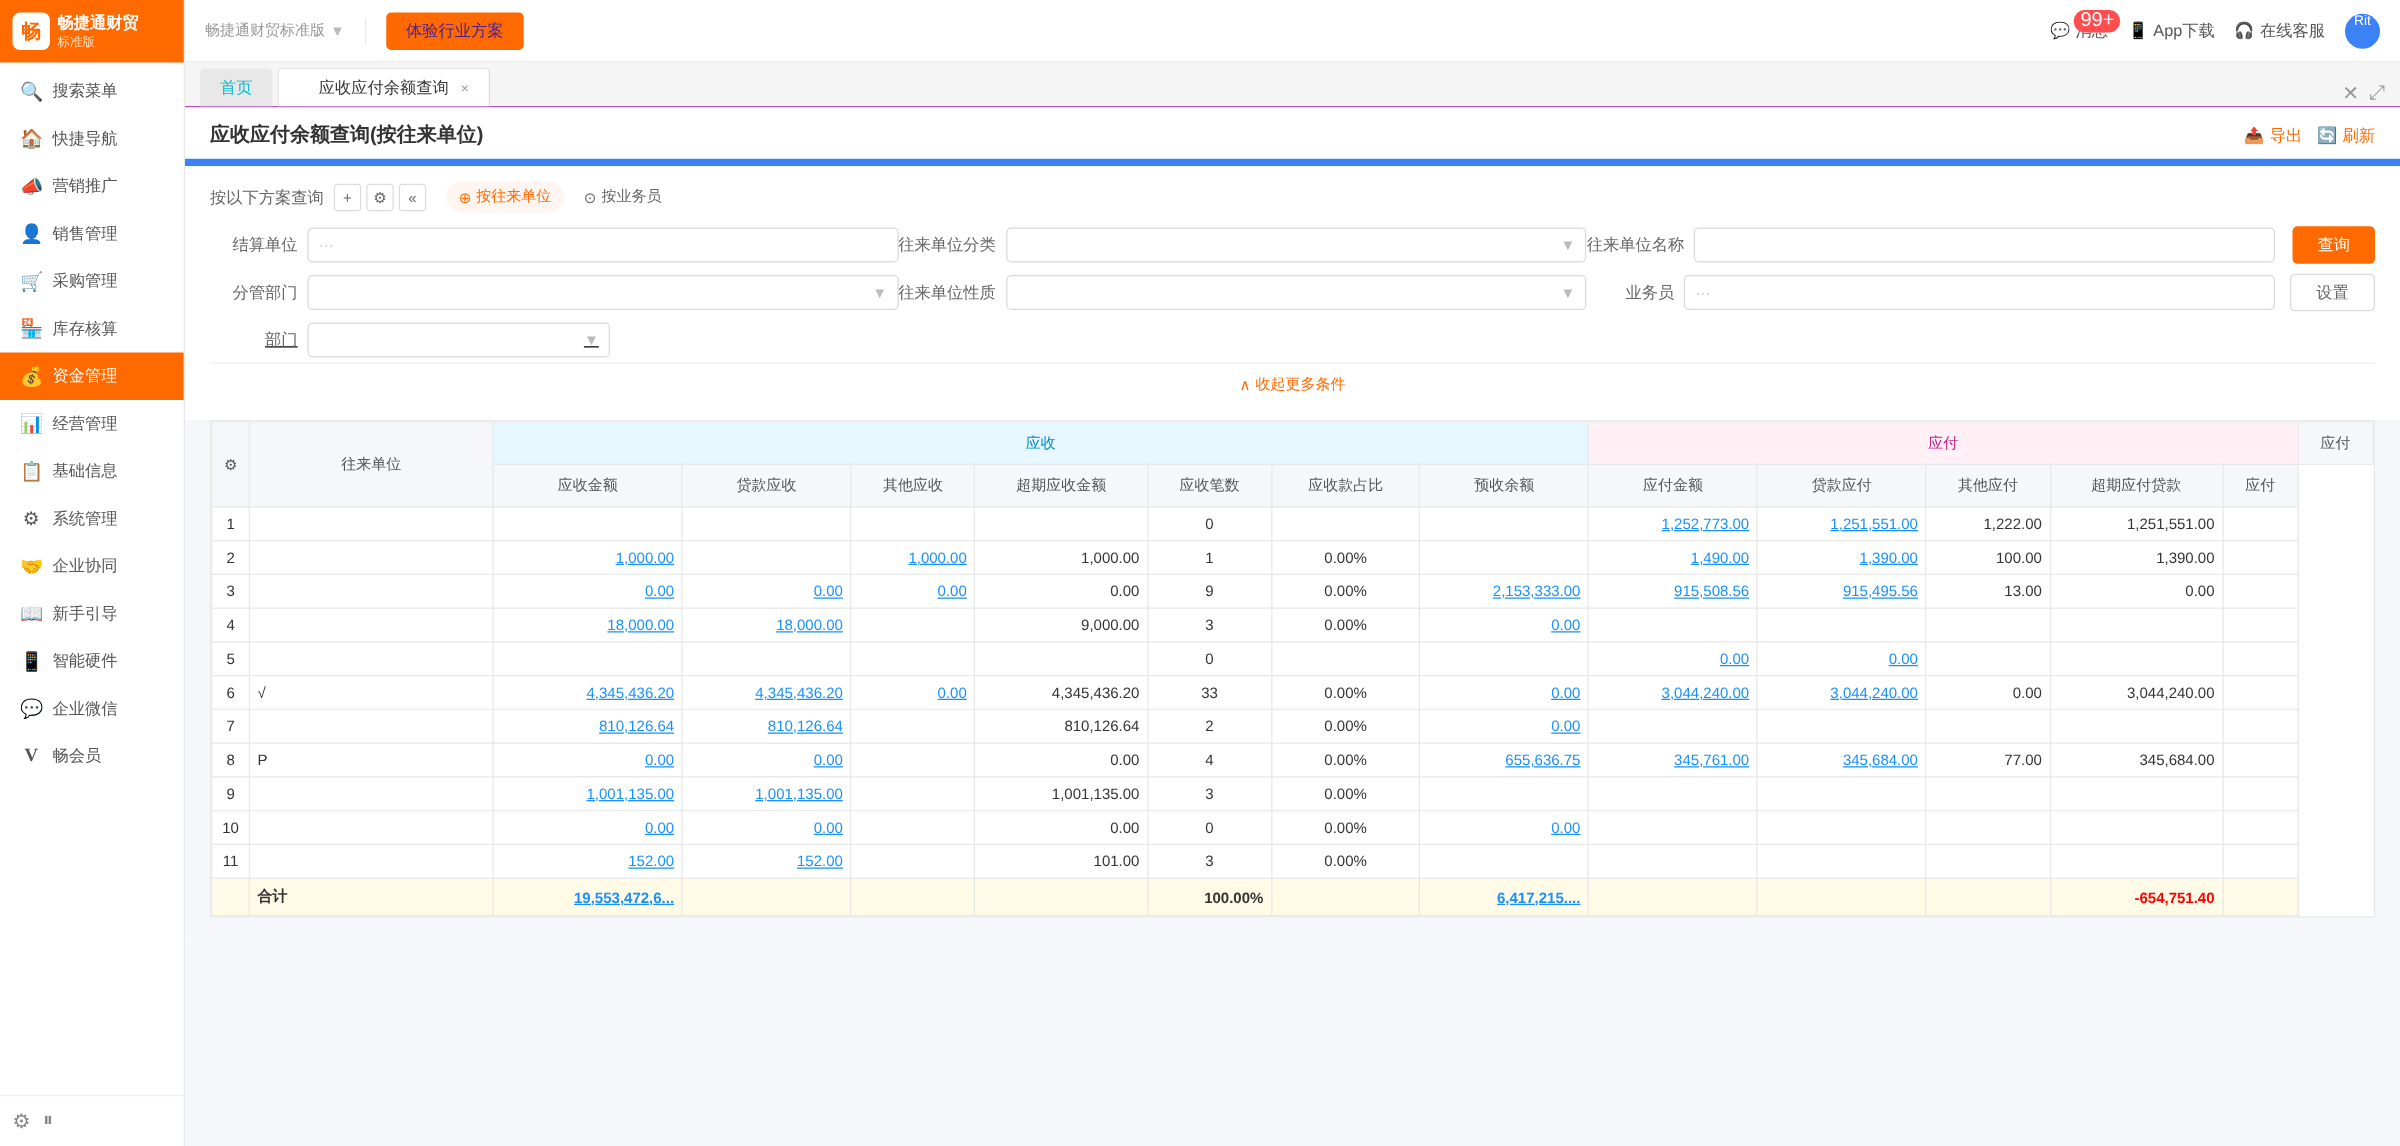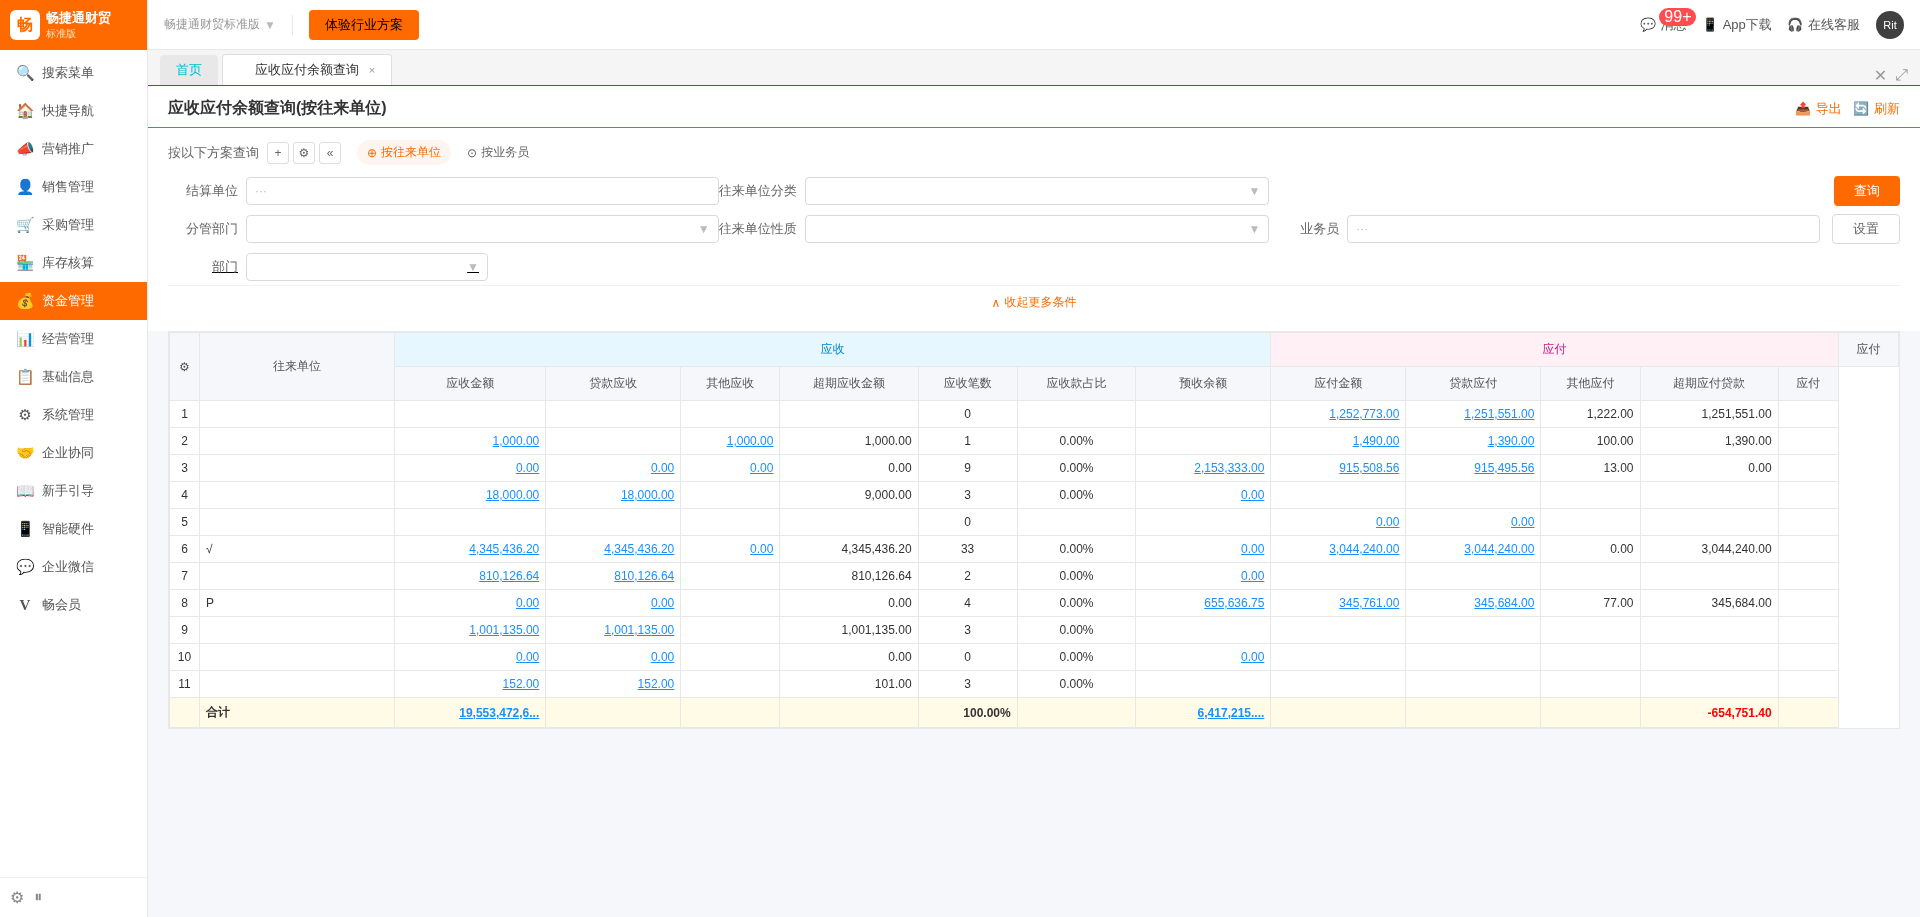--- a/index.html
+++ b/index.html
@@ -19,39 +19,39 @@
     .sidebar-bottom { padding: 10px; display: flex; gap: 10px; border-top: 1px solid #eee; }
     .sidebar-bottom-icon { color: #888; font-size: 16px; cursor: pointer; }
 
     
     .main { flex: 1; display: flex; flex-direction: column; height: 917px; overflow: hidden; }
 
     
     .topbar { height: 50px; background: #fff; display: flex; align-items: center; padding: 0 16px; border-bottom: 1px solid #e8e8e8; gap: 12px; flex-shrink: 0; }
     .topbar-breadcrumb { color: #999; font-size: 12px; display: flex; align-items: center; gap: 4px; }
     .topbar-divider { width: 1px; height: 20px; background: #e8e8e8; margin: 0 4px; }
-    .topbar-btn-promo { background: #ff6a00; color: #000000; border: none; padding: 6px 16px; border-radius: 4px; cursor: pointer; font-size: 13px; }
+    .topbar-btn-promo { background: #ff6a00; color: #4c1d95; border: none; padding: 6px 16px; border-radius: 4px; cursor: pointer; font-size: 13px; }
     .topbar-right { margin-left: auto; display: flex; align-items: center; gap: 16px; }
     .topbar-right-item { display: flex; align-items: center; gap: 4px; color: #555; font-size: 13px; cursor: pointer; position: relative; }
     .badge { background: #ff4d4f; color: #fff; font-size: 16px; border-radius: 10px; padding: 0 5px; position: absolute; top: -8px; right: -10px; min-width: 18px; text-align: center; }
-    .topbar-avatar { width: 28px; height: 28px; background: #404040; border-radius: 50%; display: flex; align-items: center; justify-content: center; color: #fff; font-size: 11px; }
+    .topbar-avatar { width: 28px; height: 28px; background: #3b82f6; border-radius: 50%; display: flex; justify-content: center; color: #fff; font-size: 11px; }
 
     
     .tabs { height: 36px; background: #f5f5f5; display: flex; align-items: flex-end; padding: 0 12px; flex-shrink: 0; border-bottom: 1px solid #a21caf; }
     .tab { padding: 6px 16px; font-size: 13px; cursor: pointer; color: #666; background: #e8e8e8; border-radius: 4px 4px 0 0; margin-right: 4px; }
     .tab.active { background: #fff; color: #333; border: 1px solid #ddd; border-bottom: none; padding-left: 32px; }
     .tab-close { margin-left: 6px; color: #999; font-size: 11px; }
     .tab-home { color: #00bcd4; }
 
     
     .content { flex: 1; overflow-y: auto; background: #f5f7fa; padding: 0; }
     .page-container { background: #fff; margin: 0; }
 
     
-    .page-header { display: flex; align-items: center; justify-content: space-between; padding: 12px 20px 8px; border-bottom: 1px solid #3b82f6; }
+    .page-header { display: flex; align-items: center; justify-content: space-between; padding: 12px 20px 8px; border-bottom: 6px solid #3b82f6; }
     .page-title { font-size: 16px; font-weight: bold; color: #333; }
     .page-actions { display: flex; gap: 12px; }
     .page-action-btn { display: flex; align-items: center; gap: 4px; color: #ff6a00; font-size: 13px; cursor: pointer; }
     .filter-schemes { display: flex; align-items: center; gap: 8px; margin-bottom: 12px; }
     .filter-scheme-label { color: #666; font-size: 13px; }
     .filter-scheme-btns { display: flex; gap: 4px; }
     .filter-scheme-btn { width: 22px; height: 22px; border: 1px solid #ddd; border-radius: 3px; display: flex; align-items: center; justify-content: center; cursor: pointer; color: #666; font-size: 12px; }
     .filter-scheme-active { background: #fff5f0; border-color: #ff6a00; color: #ff6a00; display: flex; align-items: center; gap: 4px; padding: 4px 10px; border-radius: 14px; font-size: 12px; cursor: pointer; }
     .filter-scheme-normal { color: #666; font-size: 12px; display: flex; align-items: center; gap: 4px; cursor: pointer; padding: 4px 8px; }
     .filter-row { display: grid; grid-template-columns: 1fr 1fr 1fr; margin-bottom: 10px; align-items: center; }
@@ -261,20 +261,26 @@
                 <span class="filter-label">结算单位</span>
                 <div class="filter-input">
                   <span style="color:#bbb;">···</span>
                 </div>
               </div>
               <div class="filter-item">
                 <span class="filter-label">往来单位分类</span>
                 <div class="filter-input">
                   <span></span>
                   <span style="color:#bbb;">▼</span>
+                </div>
+              </div>
+              <div class="filter-item">
+                <span class="filter-label">往来单位名称</span>
+                <div class="filter-input">
+                  <span></span>
                 </div>
               </div>
             </div>
 
             <div class="filter-row">
               <div class="filter-item">
                 <span class="filter-label">分管部门</span>
                 <div class="filter-input">
                   <span></span>
                   <span style="color:#bbb;">▼</span>

